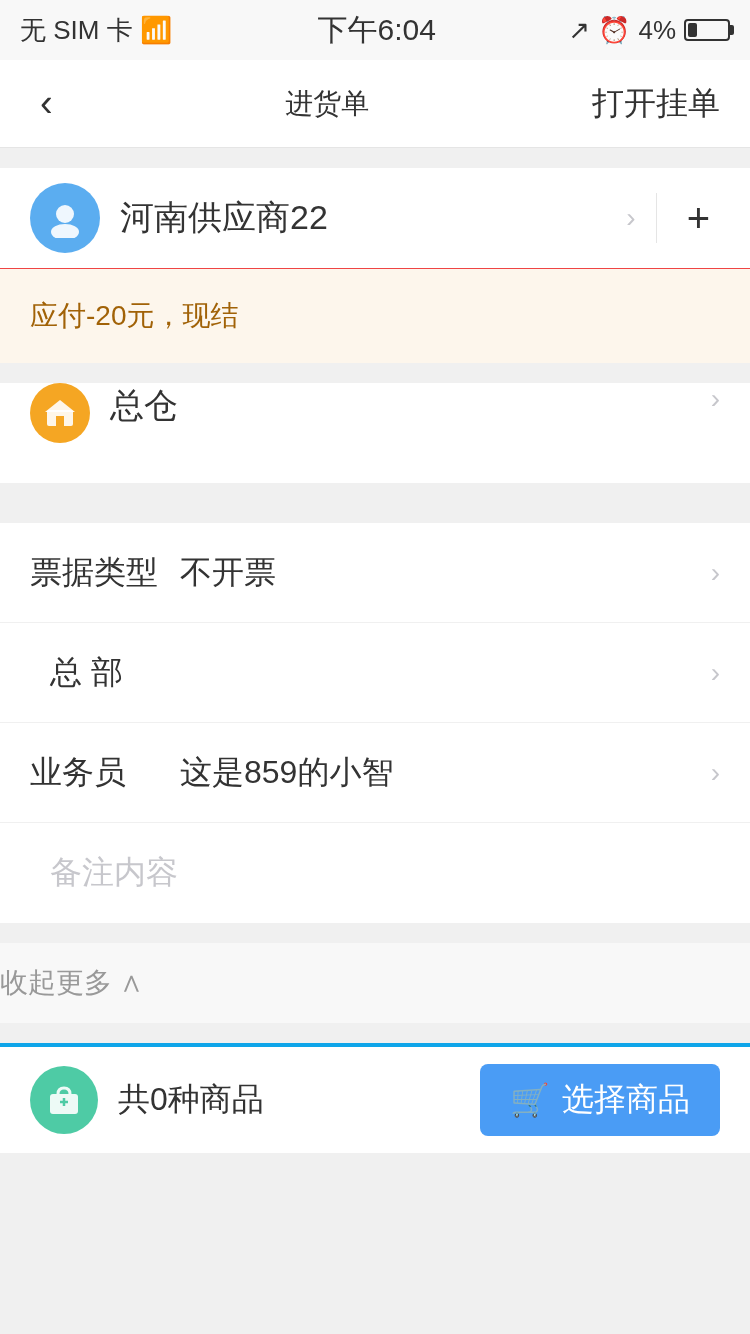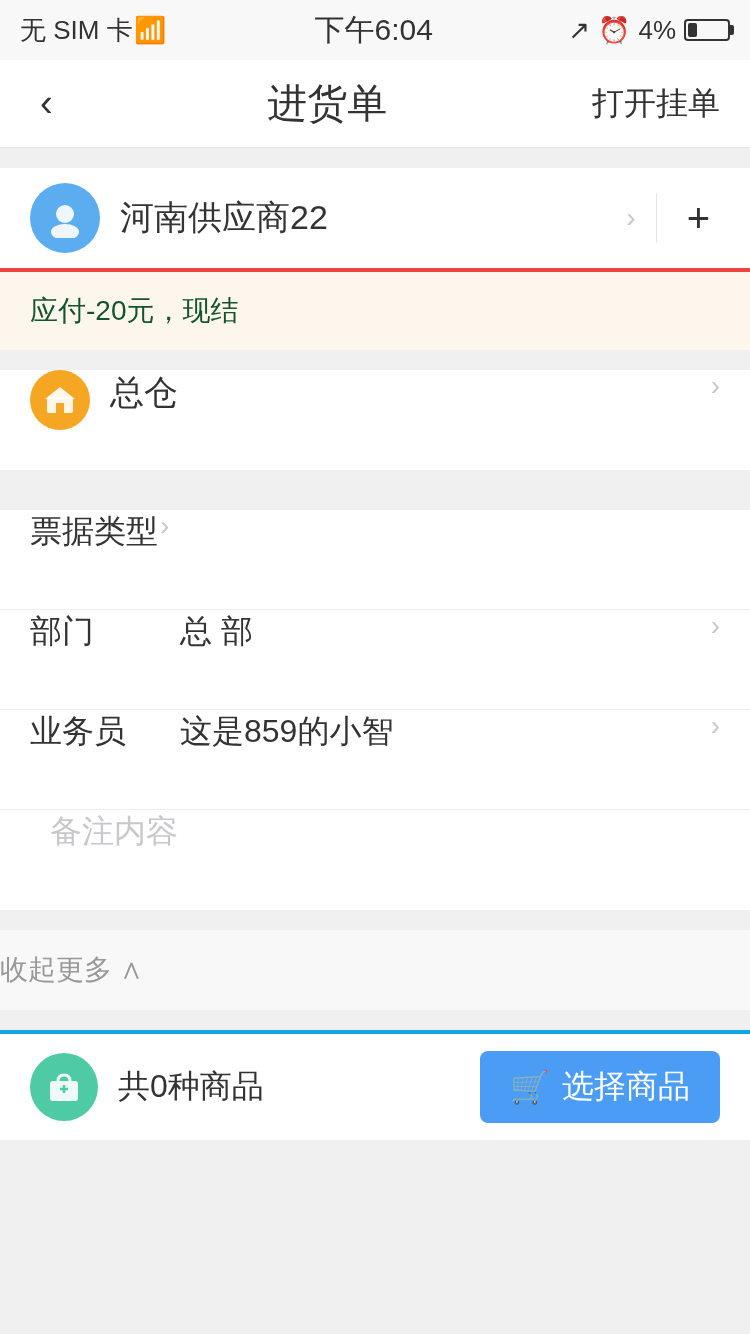--- a/index.html
+++ b/index.html
@@ -17,21 +17,21 @@
       width: 750px;
       height: 60px;
       background: #f8f8f8;
       display: flex;
       align-items: center;
       justify-content: space-between;
       padding: 0 20px;
       font-size: 26px;
       color: #333;
     }
-    .status-left { display: flex; align-items: center; gap: 2px; }
+    .status-left { display: flex; align-items: center; gap: 8px; }
     .status-center { font-size: 30px; font-weight: 500; margin-left: 12px; }
     .status-right { display: flex; align-items: center; gap: 8px; font-size: 26px; }
     .battery {
       width: 46px; height: 22px;
       border: 2px solid #333;
       border-radius: 4px;
       position: relative;
       display: inline-flex;
       align-items: center;
       padding: 2px;
@@ -64,21 +64,21 @@
       padding: 0 30px;
       border-bottom: 1px solid #e5e5e5;
     }
     .nav-back {
       font-size: 38px;
       color: #333;
       cursor: pointer;
       padding: 10px;
     }
     .nav-title {
-      font-size: 40px;
+      font-size: 28px;
       font-weight: 500;
       color: #333;
       text-align: center;
     }
     .nav-action {
       font-size: 32px;
       color: #333;
       cursor: pointer;
     }
 
@@ -134,24 +134,24 @@
     .supplier-add {
       font-size: 40px;
       color: #333;
       padding: 10px;
       cursor: pointer;
     }
 
     
     .notice-banner {
       background: #fdf6ec;
-      padding: 20px 30px;
-      font-size: 28px;
-      color: #14532d;
-      border-top: 4px solid #ef4444;
+      padding: 28px 30px;
+      font-size: 28px;
+      color: #a16207;
+      border-top: 1px solid #ef4444;
     }
 
     
     .warehouse-row {
       display: flex;
       align-items: flex-start;
       padding: 0 30px;
       height: 100px;
       background: #fff;
       cursor: pointer;
@@ -177,21 +177,21 @@
       font-size: 28px;
     }
 
     
     .form-section {
       background: #fff;
       margin-top: 20px;
     }
     .form-row {
       display: flex;
-      align-items: flex-start;
+      align-items: center;
       padding: 0 30px;
       height: 100px;
       border-bottom: 1px solid #f0f0f0;
       cursor: pointer;
       background: #fff;
     }
     .form-row:last-child {
       border-bottom: none;
     }
     .form-label {
@@ -328,25 +328,25 @@
   <span class="warehouse-name">总仓</span>
   <span class="row-arrow">›</span>
 </div>
 
 <div class="section-divider"></div>
 
 <div class="form-section">
 
   <div class="form-row">
     <span class="form-label">票据类型</span>
+    <span class="form-value">不开票</span>
     <span class="row-arrow">›</span>
   </div>
 
   <div class="form-row">
-    <span class="form-label">部门</span>
     <span class="form-value">总 部</span>
     <span class="row-arrow">›</span>
   </div>
 
   <div class="form-row">
     <span class="form-label">业务员</span>
     <span class="form-value">这是859的小智</span>
     <span class="row-arrow">›</span>
   </div>
 

